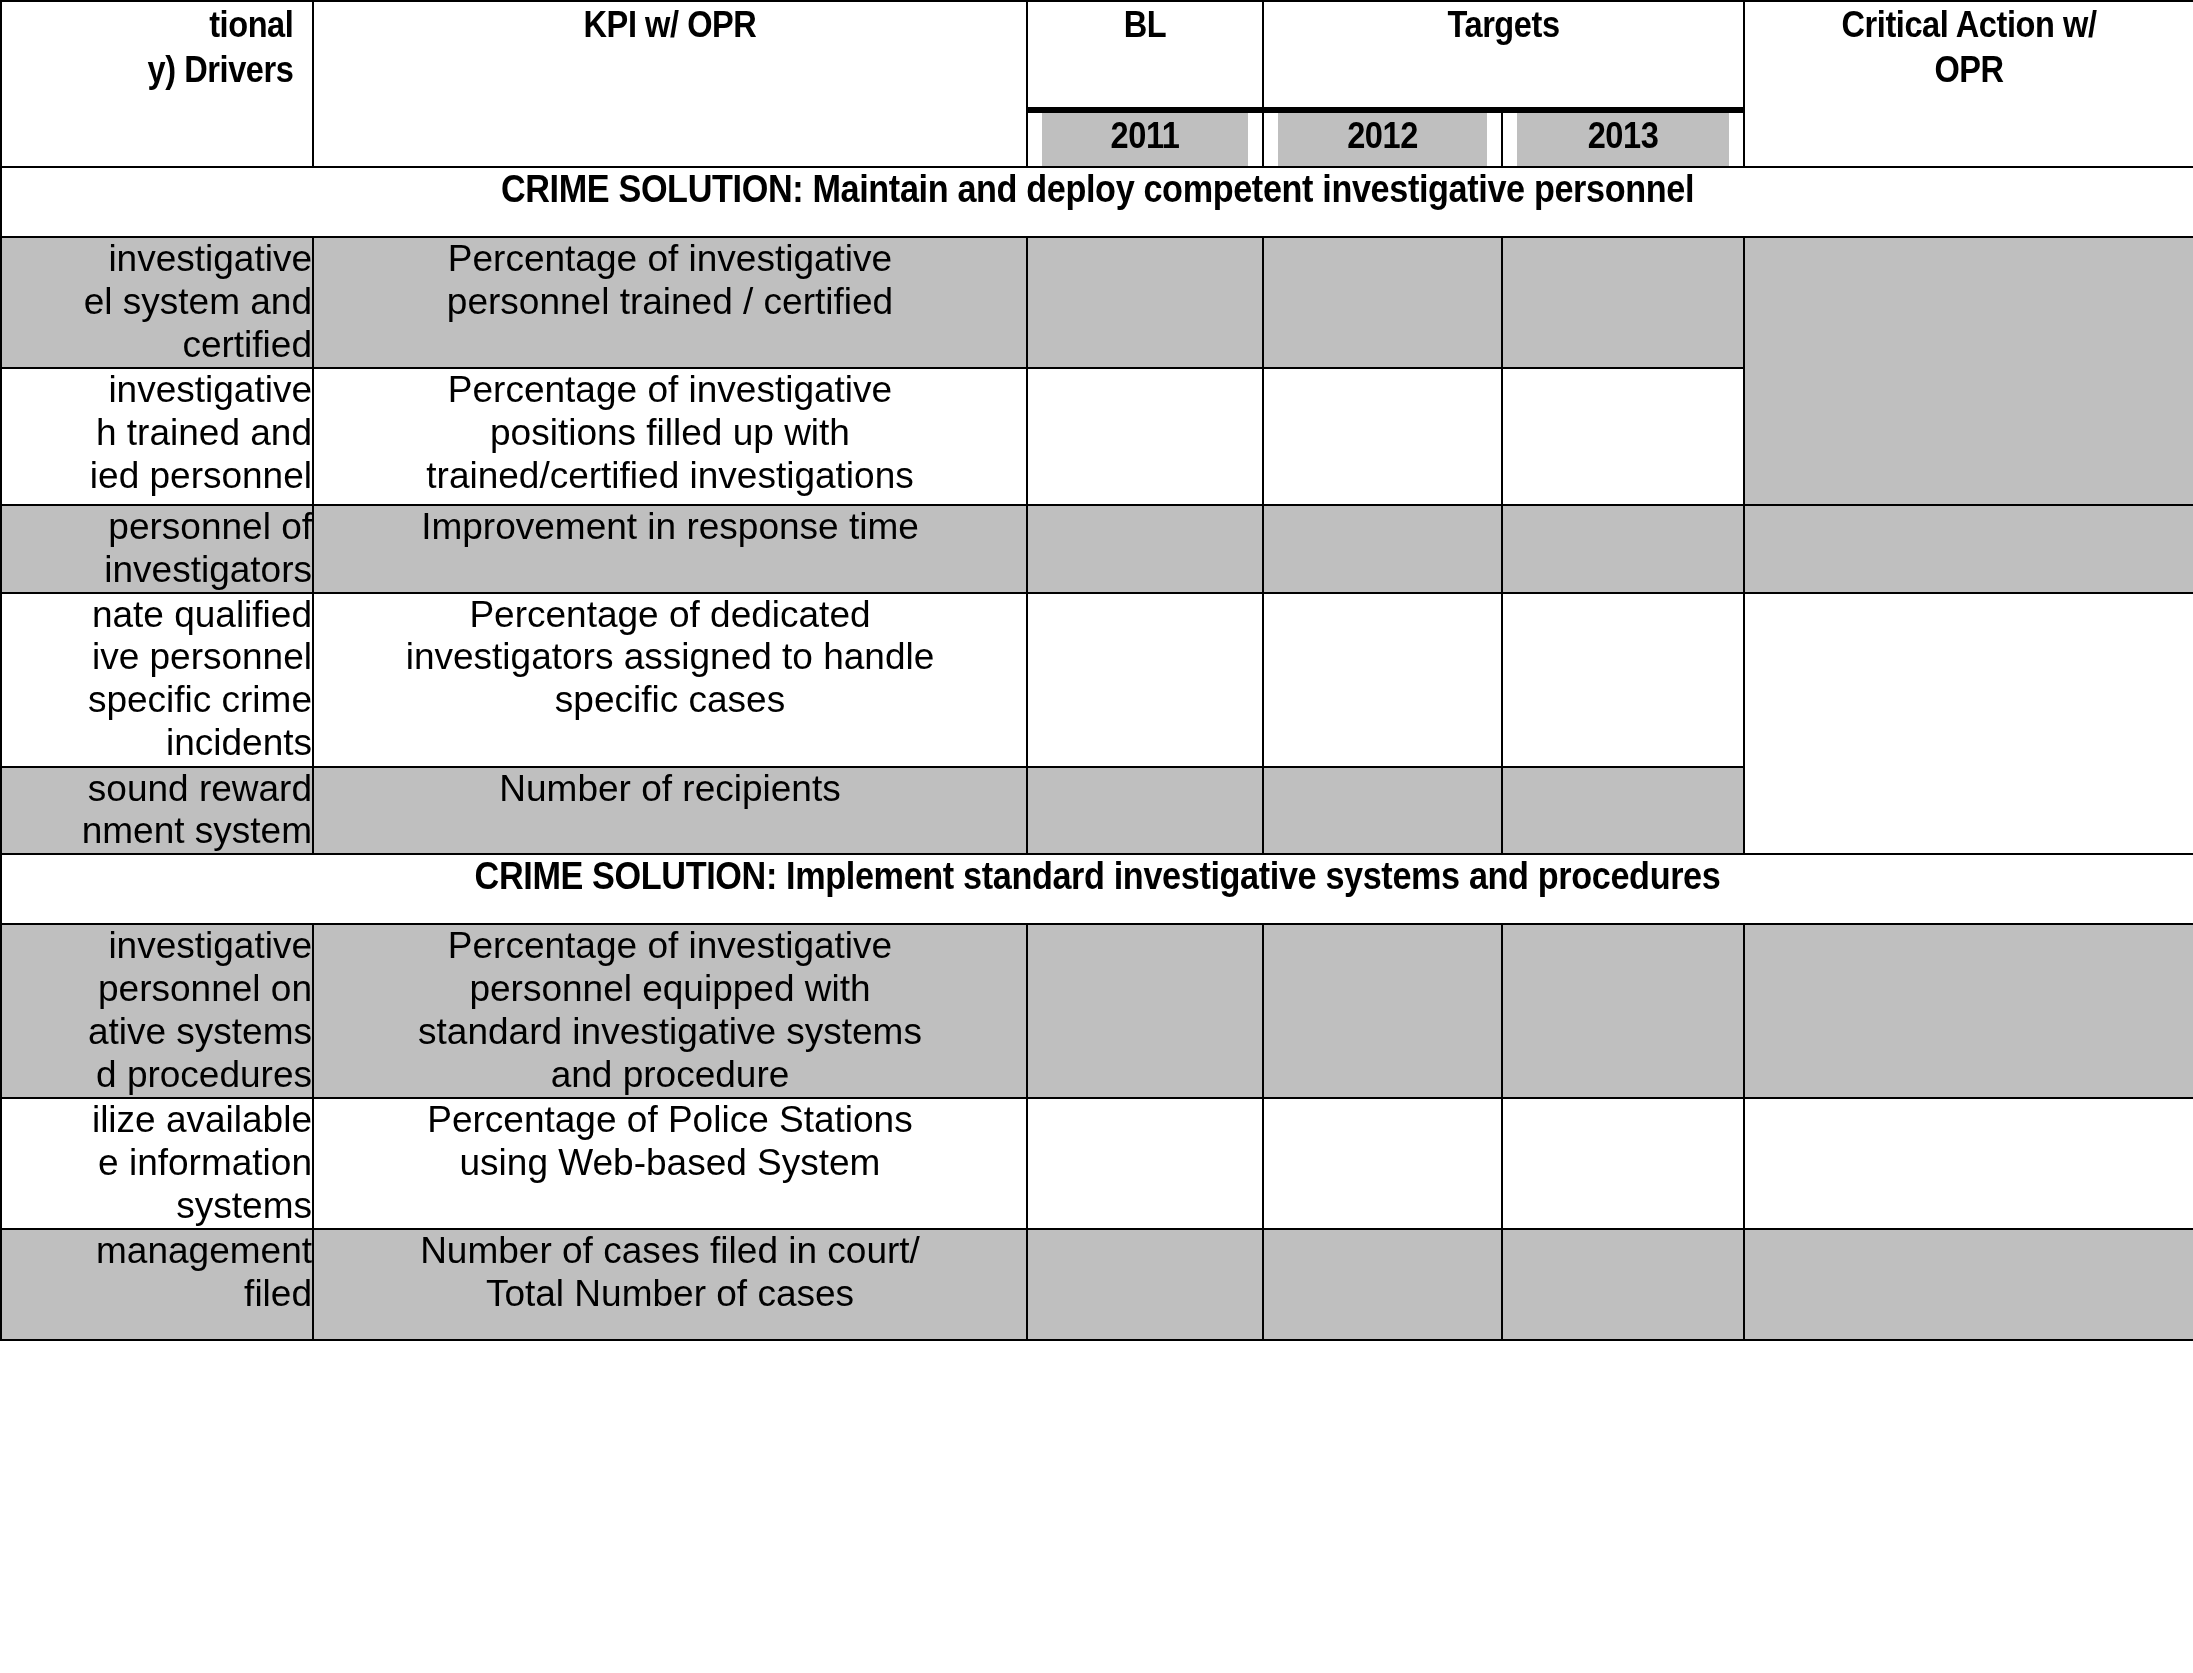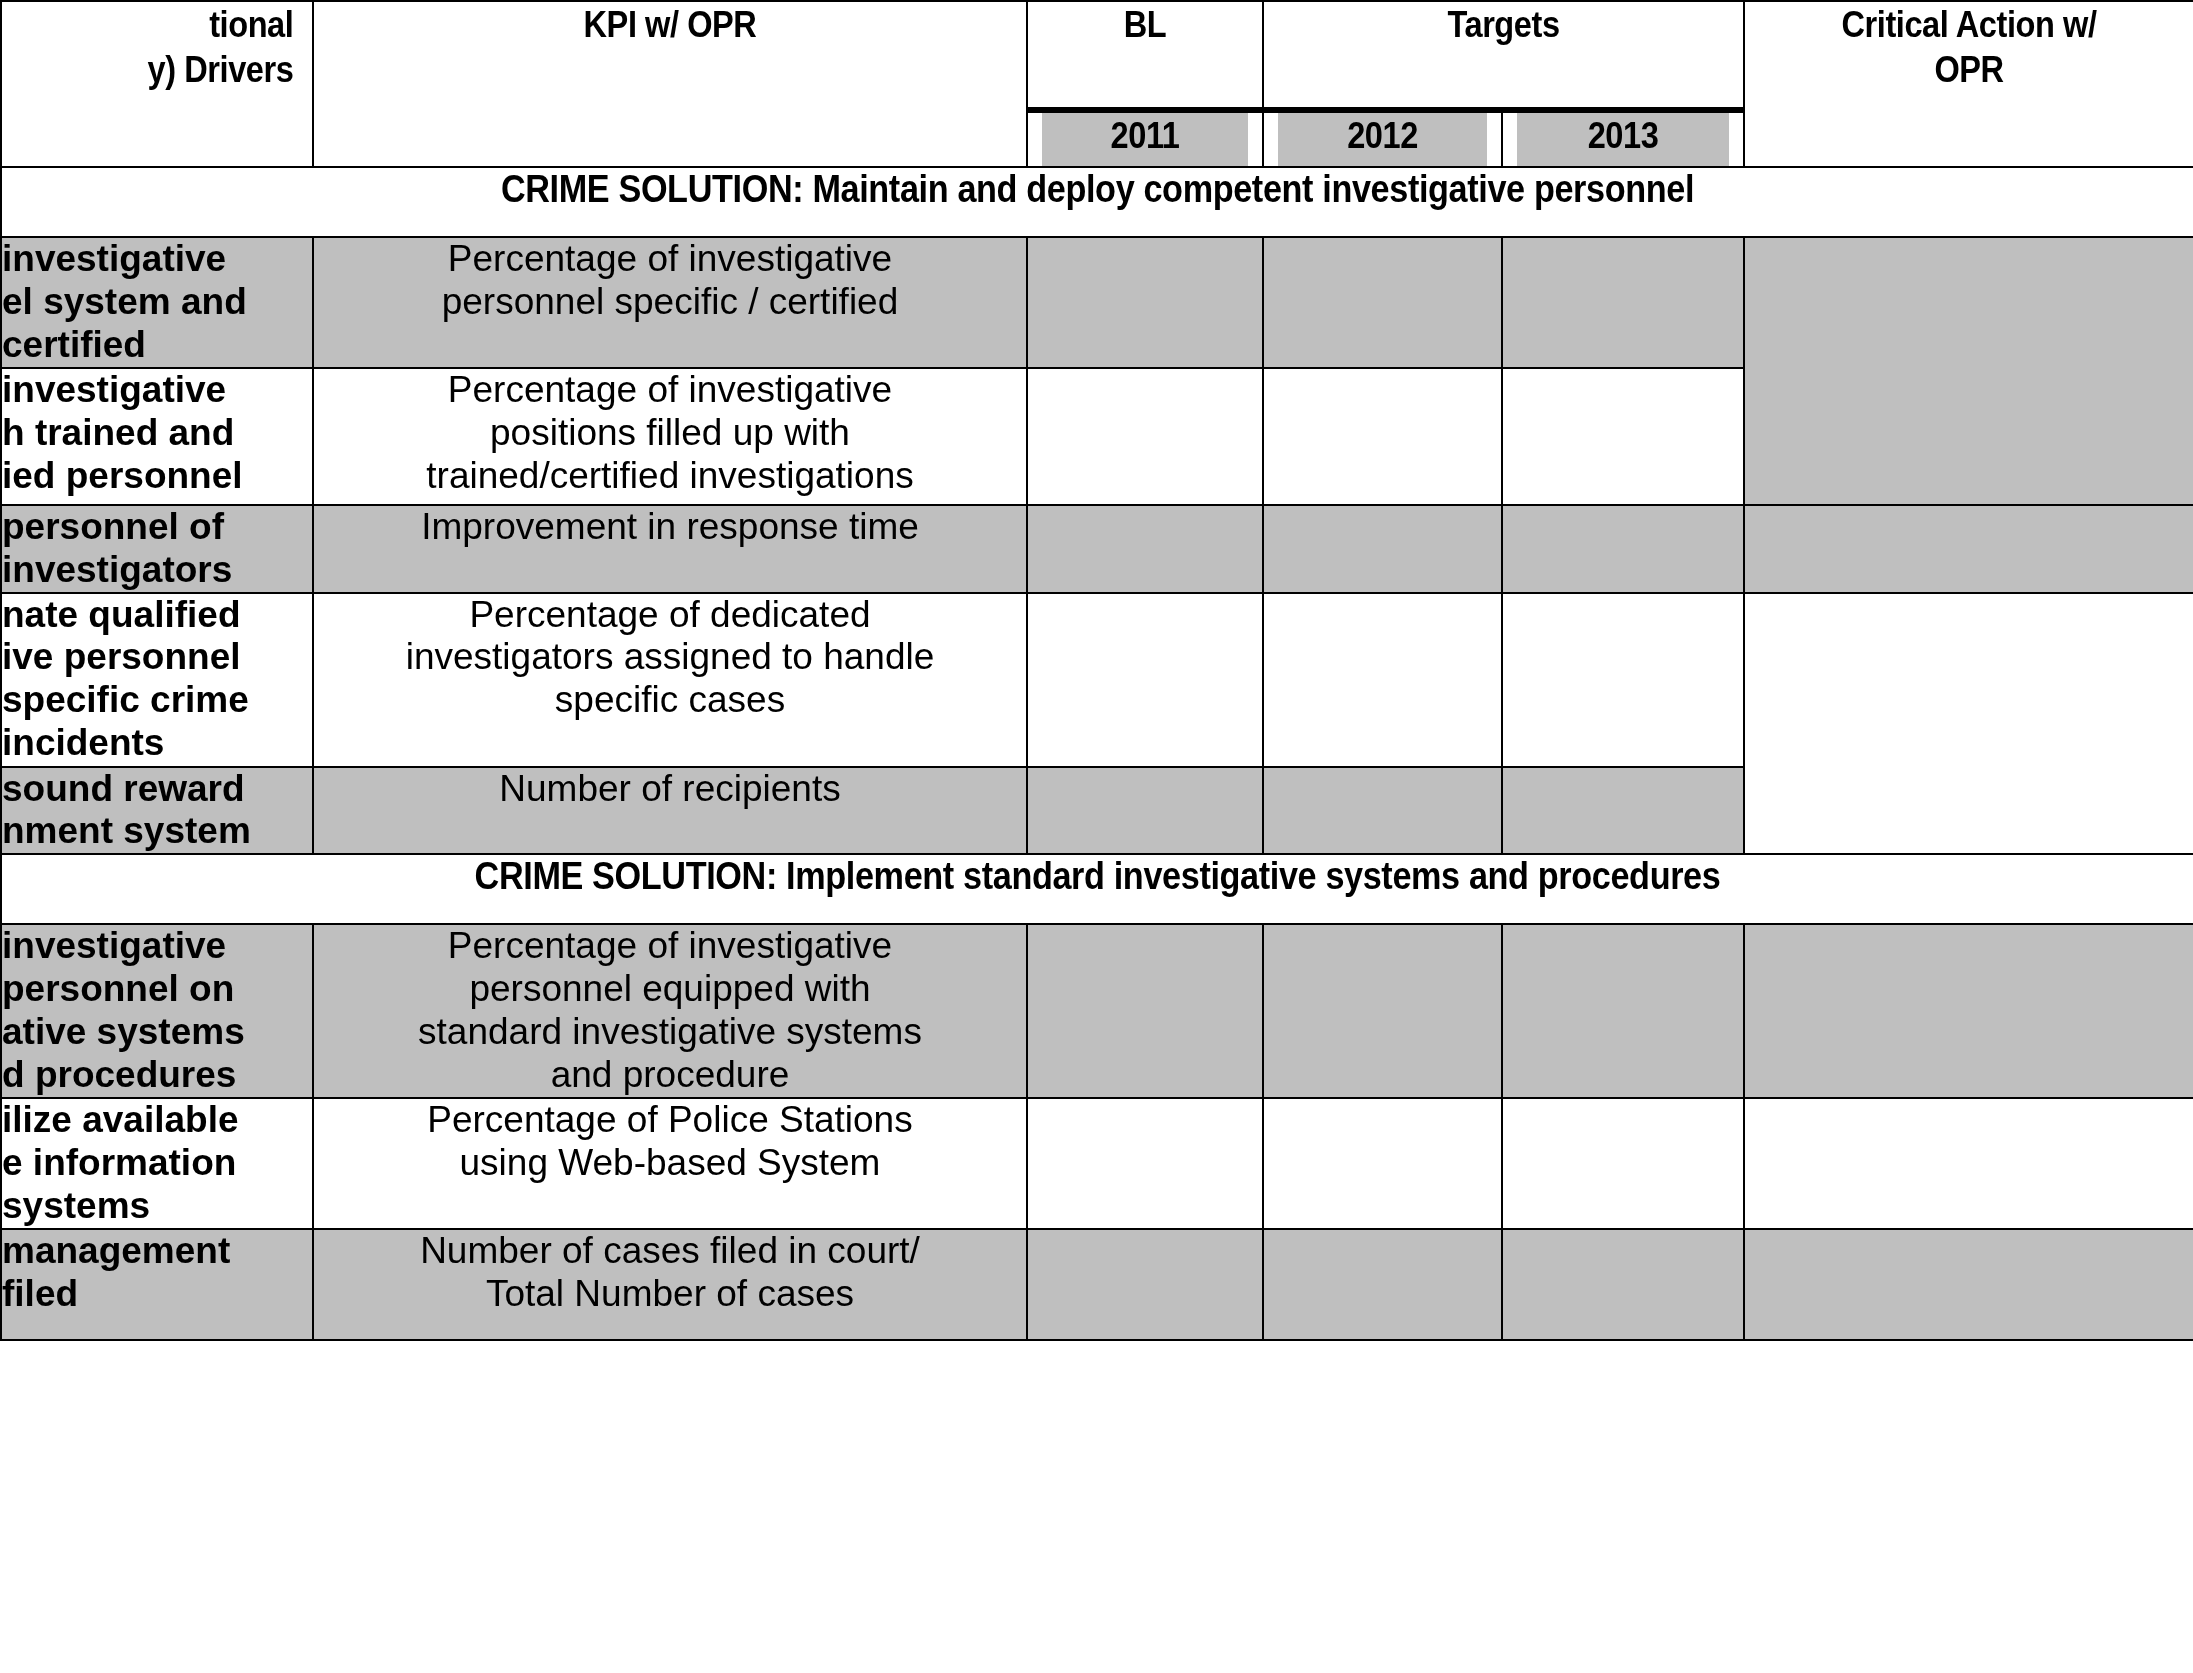--- a/index.html
+++ b/index.html
@@ -85,24 +85,24 @@
     text-align: center;
     padding: 0 0 0 148px;
     letter-spacing: -0.4px;
     transform: scaleX(0.9);
     transform-origin: center center;
     white-space: nowrap;
   }
 
   
   .driver {
-    font-weight: bold;
+    font-weight: normal;
     font-size: 37px;
     line-height: 1.16;
-    text-align: left;
+    text-align: right;
     padding: 9.2px 11px 9.2px 3.7px;
     white-space: nowrap;
   }
   .kpi-text {
     font-weight: normal;
     font-size: 37px;
     line-height: 1.16;
     text-align: center;
     padding: 9.2px 7.4px 9.2px 13px;
   }
@@ -176,21 +176,21 @@
     </tr>
 
     <tr class="r-h1">
       <td class="driver shade">
         <div>investigative</div>
         <div>el system and</div>
         <div>certified</div>
       </td>
       <td class="kpi-text shade">
         <div>Percentage of investigative</div>
-        <div>personnel specific / certified</div>
+        <div>personnel trained / certified</div>
       </td>
       <td class="val shade"></td>
       <td class="val shade"></td>
       <td class="val shade"></td>
       <td class="action shade" rowspan="2"></td>
     </tr>
 
     <tr class="r-h2">
       <td class="driver plain">
         <div>investigative</div>

